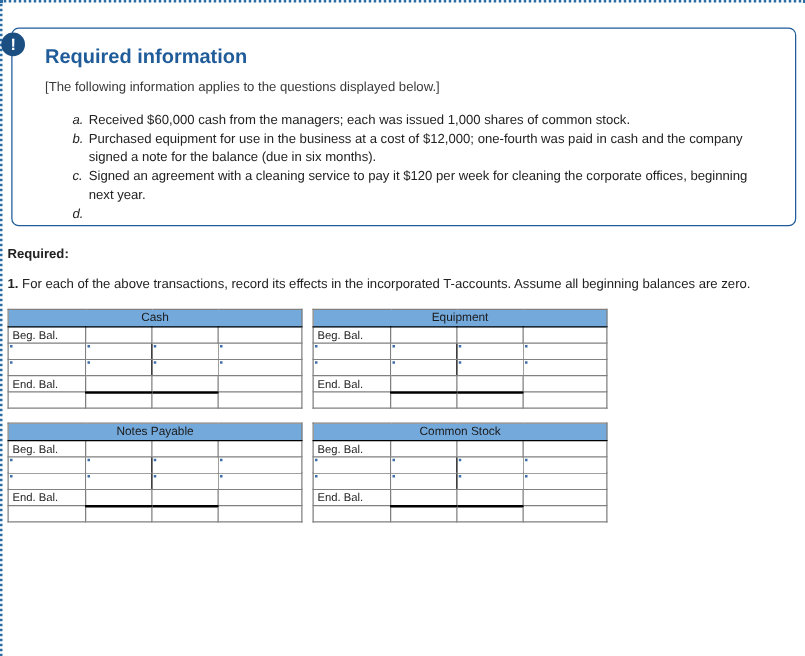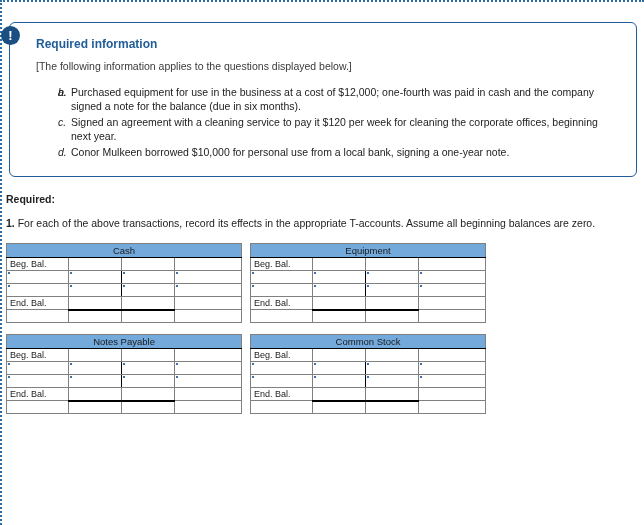--- a/index.html
+++ b/index.html
@@ -56,21 +56,21 @@
     color: #ffffff;
     font-size: 13px;
     font-weight: bold;
     line-height: 19px;
     text-align: center;
     font-family: "Liberation Sans", sans-serif;
     z-index: 3;
   }
   .callout-title {
     color: #1f5c99;
-    font-size: 12px;
+    font-size: 16px;
     font-weight: bold;
     margin: 0 0 9px 0;
   }
   .callout-sub {
     font-size: 10.5px;
     color: #3a3a3a;
     margin: 0 0 13px 0;
   }
   .callout-body {
     font-size: 10.5px;
@@ -204,42 +204,42 @@
 <div class="content">
 
   <div class="callout-wrap">
     <div class="alert-badge">!</div>
     <div class="callout">
       <div class="callout-title">Required information</div>
       <div class="callout-sub">[The following information applies to the questions displayed below.]</div>
       <ol class="tx-list">
         <li>
           <span class="mk">a.</span>
+          <span>Received $60,000 cash from the managers; each was issued 1,000 shares of common stock.</span>
         </li>
         <li>
           <span class="mk">b.</span>
           <span>Purchased equipment for use in the business at a cost of $12,000; one-fourth was paid in cash and the company signed a note for the balance (due in six months).</span>
         </li>
         <li>
           <span class="mk">c.</span>
           <span>Signed an agreement with a cleaning service to pay it $120 per week for cleaning the corporate offices, beginning next year.</span>
         </li>
         <li>
           <span class="mk">d.</span>
-          <span>Conor Mulkeen borrowed $10,000 for personal use from a local bank, signing a one-year note.</span>
         </li>
       </ol>
     </div>
   </div>
 
   <div class="required-head">Required:</div>
 
   <div class="required-item">
     <span class="num">1.</span>
-    <span>For each of the above transactions, record its effects in the appropriate T-accounts. Assume all beginning balances are zero.</span>
+    <span>For each of the above transactions, record its effects in the incorporated T-accounts. Assume all beginning balances are zero.</span>
   </div>
 
   <div class="tables">
 
     <div class="tblock">
 
       <table class="tacct">
         <colgroup>
             <col class="c-label">
             <col class="c-deb">

